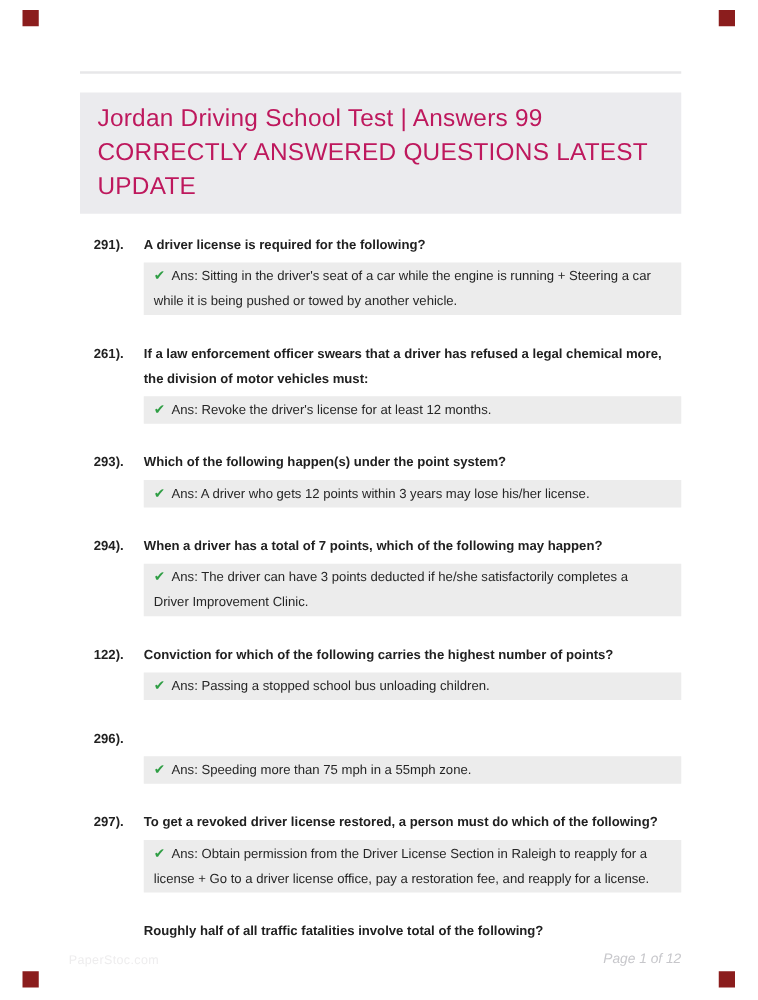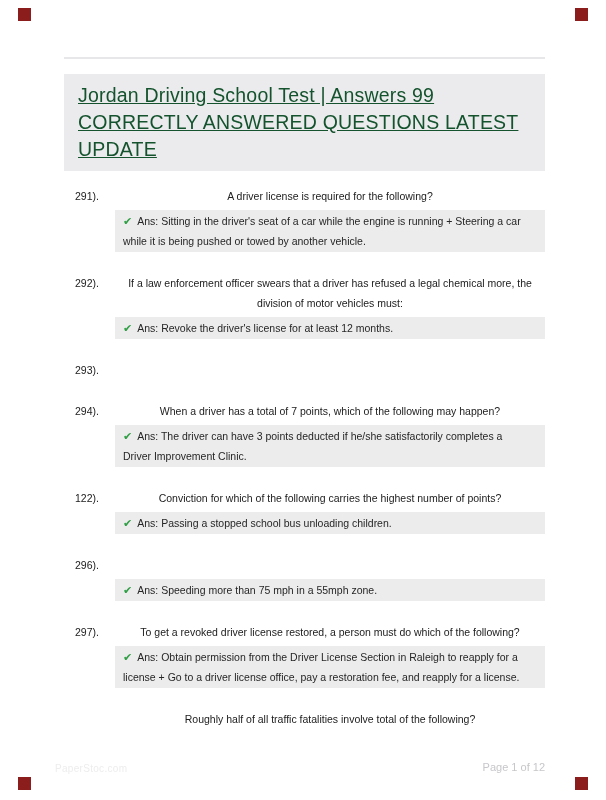--- a/index.html
+++ b/index.html
@@ -32,44 +32,43 @@
     margin-bottom: 15px;
   }
   .title-box {
     background: #ebebee;
     padding: 8px 14px;
     margin-bottom: 15px;
   }
   .title-box .title-line {
     font-size: 19.5px;
     line-height: 27px;
-    color: #14532d;
+    color: #be185d;
     letter-spacing: 0.2px;
     white-space: nowrap;
-    text-decoration: underline;
   }
   .question-block { margin-bottom: 21px; }
   .question-row {
     display: flex;
     align-items: flex-start;
     padding-left: 11px;
     margin-bottom: 4px;
+    font-weight: bold;
   }
   .q-number {
     flex: 0 0 40px;
     font-size: 10.5px;
     line-height: 20px;
     color: #212121;
   }
   .q-text {
     flex: 1;
     font-size: 10.5px;
     line-height: 20px;
     color: #212121;
-    text-align: center;
   }
   .answer-box {
     margin-left: 51px;
     width: 430px;
     background: #ececec;
     padding: 1px 17px 1px 8px;
     font-size: 10.5px;
     line-height: 20px;
     color: #262626;
   }
@@ -83,20 +82,21 @@
     left: 55px; top: 763px;
     font-size: 10px;
     color: #eeedee;
     letter-spacing: 0.3px;
   }
   .footer-page {
     position: absolute;
     right: 61px; top: 761px;
     font-size: 11px;
     color: #c7c7cb;
+    font-style: italic;
   }
 </style>
 </head>
 <body>
 
 <div class="corner-mark tl"></div>
 <div class="corner-mark tr"></div>
 <div class="corner-mark bl"></div>
 <div class="corner-mark br"></div>
 
@@ -112,30 +112,32 @@
   <div class="question-block">
     <div class="question-row">
       <div class="q-number">291).</div>
       <div class="q-text">A driver license is required for the following?</div>
     </div>
     <div class="answer-box"><span class="check-icon">✔</span><span>Ans: Sitting in the driver's seat of a car while the engine is running + Steering a car while it is being pushed or towed by another vehicle.</span></div>
   </div>
 
   <div class="question-block">
     <div class="question-row">
-      <div class="q-number">292).</div>
+      <div class="q-number">261).</div>
       <div class="q-text">If a law enforcement officer swears that a driver has refused a legal chemical more, the division of motor vehicles must:</div>
     </div>
     <div class="answer-box"><span class="check-icon">✔</span><span>Ans: Revoke the driver's license for at least 12 months.</span></div>
   </div>
 
   <div class="question-block">
     <div class="question-row">
       <div class="q-number">293).</div>
+      <div class="q-text">Which of the following happen(s) under the point system?</div>
     </div>
+    <div class="answer-box"><span class="check-icon">✔</span><span>Ans: A driver who gets 12 points within 3 years may lose his/her license.</span></div>
   </div>
 
   <div class="question-block">
     <div class="question-row">
       <div class="q-number">294).</div>
       <div class="q-text">When a driver has a total of 7 points, which of the following may happen?</div>
     </div>
     <div class="answer-box"><span class="check-icon">✔</span><span>Ans: The driver can have 3 points deducted if he/she satisfactorily completes a Driver Improvement Clinic.</span></div>
   </div>
 

